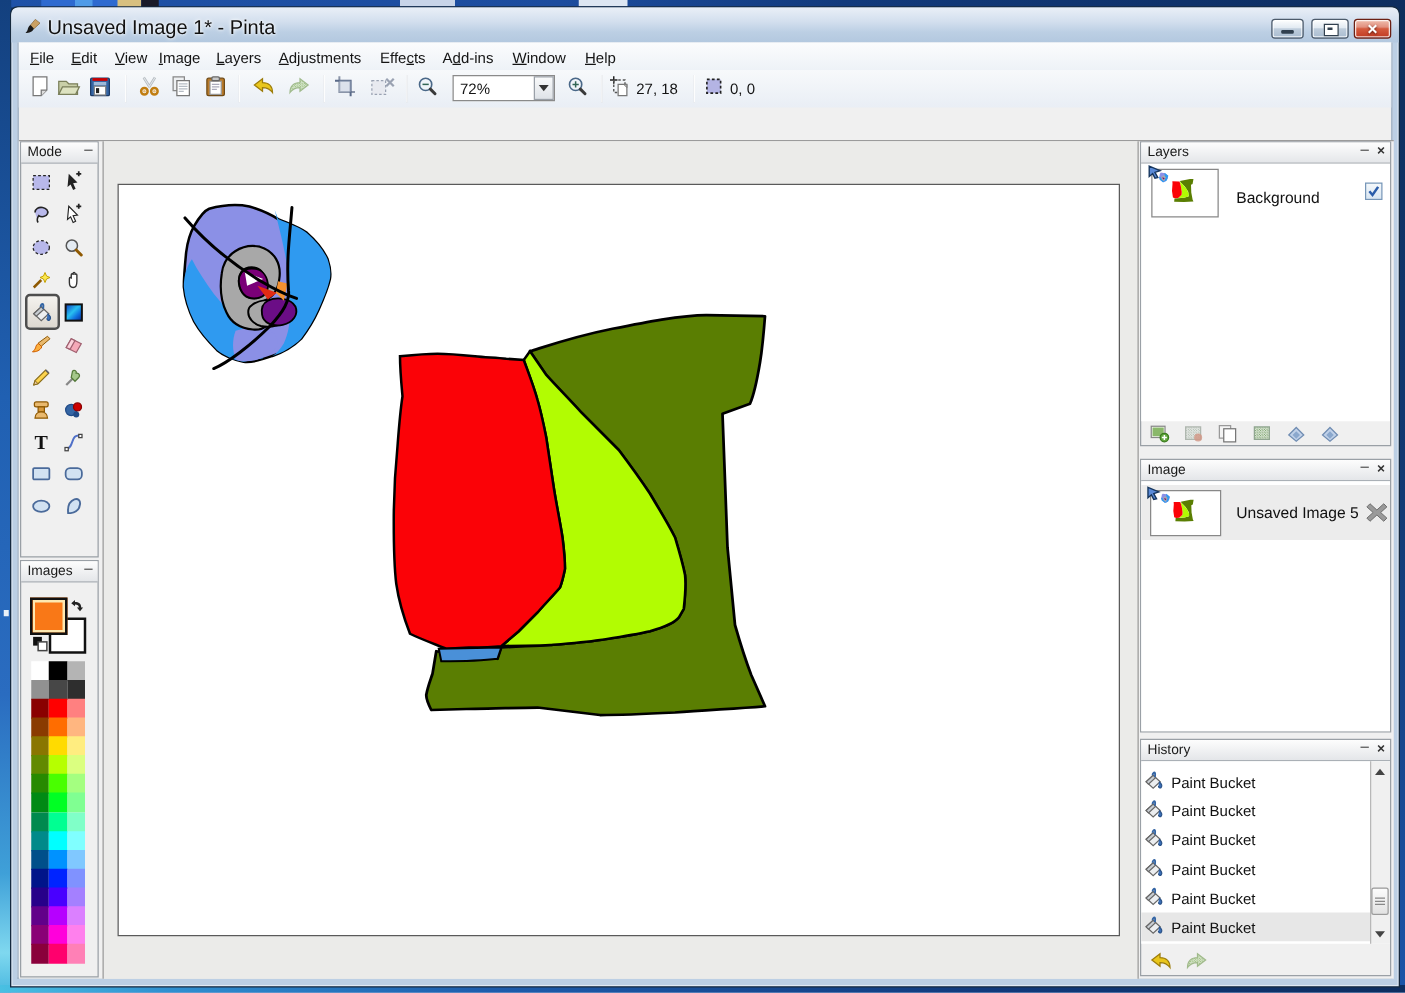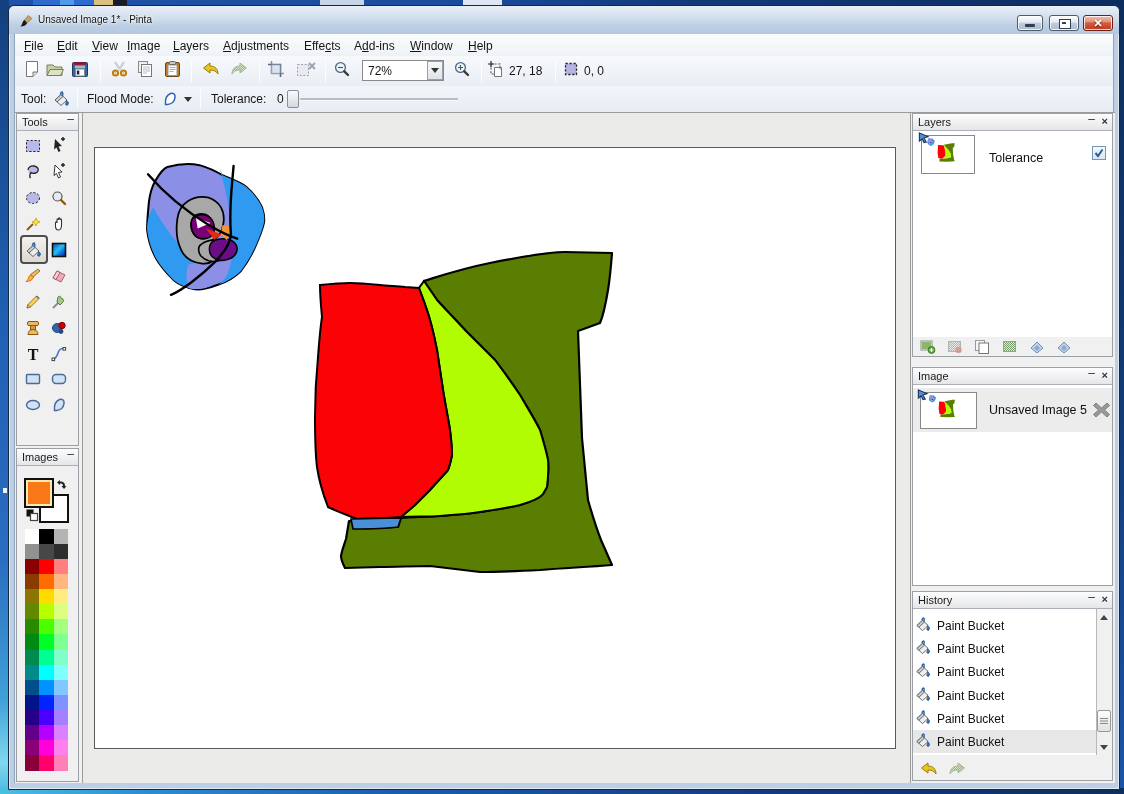--- a/index.html
+++ b/index.html
@@ -1,20 +1,20 @@
 <!DOCTYPE html>
 <html><head><meta charset="utf-8"><style>
 *{margin:0;padding:0;box-sizing:border-box}
 html,body{width:1124px;height:794px;overflow:hidden;font-family:"Liberation Sans",sans-serif}
 #desk{position:absolute;left:0;top:0;width:1124px;height:794px;background:linear-gradient(180deg,#0d2e5c 0%,#123a74 50%,#1c55a8 100%)}
 #deskL{position:absolute;left:0;top:0;width:9px;height:794px;background:linear-gradient(180deg,#13407e 0%,#2060b2 40%,#2a6cc0 70%,#3fa0d8 88%,#7fd8ef 96%,#4ab8e0 100%)}
 #deskB{position:absolute;left:0;top:788px;width:1124px;height:6px;background:linear-gradient(90deg,#49c0e2 0%,#2f8fd0 12%,#1d5cac 35%,#113a7c 70%,#0d2e60 100%)}
 #win{position:absolute;left:8px;top:5px;width:1112px;height:785px;background:#bccfe4;border:1px solid #16293e;border-radius:6px 6px 0 0;box-shadow:inset 0 0 0 1px rgba(255,255,255,.55)}
 #titlebar{position:absolute;left:0;top:0;width:100%;height:28px;background:linear-gradient(180deg,#e9eff7 0%,#d3dfee 40%,#bccfe4 70%,#b3c8df 100%);border-radius:6px 6px 0 0}
-#title{position:absolute;left:29px;top:8px;font-size:10px;color:#111;text-shadow:0 0 4px #fff,0 0 2px #fff}
+#title{position:absolute;left:29px;top:8px;font-size:16px;color:#111;text-shadow:0 0 4px #fff,0 0 2px #fff}
 .wbtn{position:absolute;top:9px;height:16px;border:1px solid #4d5b6b;border-radius:3px;background:linear-gradient(180deg,#fdfefe 0%,#e2eaf2 45%,#bfcddc 50%,#a9bcd0 100%);box-shadow:inset 0 0 0 1px rgba(255,255,255,.8)}
 #btn-min{left:1008px;width:26px}
 #btn-max{left:1040px;width:30px}
 #btn-close{left:1074px;width:30px;background:linear-gradient(180deg,#f0bfae 0%,#e29180 40%,#d55b3e 50%,#c03a22 100%);border-color:#6b2014}
 #btn-min:after{content:"";position:absolute;left:7px;top:8px;width:10px;height:3px;background:#31404f;border-radius:1px}
 #btn-max:after{content:"";position:absolute;left:9px;top:3px;width:10px;height:8px;background:#fff;border:1px solid #31404f;box-shadow:inset 0 0 0 1.5px #fff}
 #btn-max:before{content:"";position:absolute;left:12px;top:6px;width:4px;height:2px;background:#31404f;z-index:2}
 #btn-close:after{content:"✕";position:absolute;left:0;width:100%;text-align:center;top:1px;font-size:11px;font-weight:bold;color:#fff;text-shadow:0 1px 2px #5c1608}
 #client{position:absolute;left:5px;top:28px;width:1100px;height:749px;background:#f0f0f0;border:1px solid #8ea4bb;border-width:0 1px 1px 1px}
 #menubar{position:absolute;left:0;top:0;width:100%;height:22px;background:linear-gradient(180deg,#fbfcfd,#eef2f7)}
@@ -160,46 +160,24 @@
           <path d="M6.5 6.5 H13.5 V15.5 H6.5 Z" fill="#fff" stroke="#777"></path>
           <path d="M11 6.5 L13.5 9 L13.5 6.5 Z" fill="#ccc" stroke="#777" stroke-width="0.8"></path>
         </svg>
       <div class="tbtxt" style="left:494px;top:8px">27, 18</div>
       <div class="sep" style="left:540px"></div>
       <svg width="16" height="16" style="left:548px;top:5px" viewBox="0 0 16 16">
           <rect x="2.5" y="2.5" width="11" height="11" fill="#b4b4e4" stroke="#222" stroke-dasharray="2.2 1.8" stroke-width="1.3"></rect>
         </svg>
       <div class="tbtxt" style="left:569px;top:8px">0, 0</div>
     </div>
-    <div id="toolbar2">
-      <div class="tbtxt" style="left:6px;top:6px">Tool:</div>
-      <svg width="17" height="16" style="left:38px;top:5px" viewBox="0 0 17 16">
-          <path d="M2 9 L8 3.5 L14 9 L8 14.5 Z" fill="#eceef0" stroke="#666"></path>
-          <path d="M2 9 L8 3.5 L10 5.5 L4 11 Z" fill="#c8cdd2" stroke="#666"></path>
-          <path d="M7.5 3.5 C7.5 1.5 9 0.5 9.5 1.5 C10 2.5 9.5 3.5 9.5 5" fill="none" stroke="#3465a4" stroke-width="1.6"></path>
-          <path d="M13 9 C15 10.5 16 12 15 13.5 C14 15 12.5 14 12.5 12.5" fill="#3a6fb8" stroke="#2a5288"></path>
-        </svg>
-      <div class="sep2" style="left:62px"></div>
-      <div class="tbtxt" style="left:72px;top:6px">Flood Mode:</div>
-      <svg width="16" height="16" style="left:147px;top:5px" viewBox="0 0 16 16">
-          <path d="M3.5 13.5 C3 8 4.5 4 8.5 2.5 C11.5 1.5 13.5 3.5 13 6.5 C12.5 10.5 9.5 13 5.5 13.5 Z" fill="#fff" stroke="#2a62b8" stroke-width="1.5"></path>
-        </svg>
-      <svg width="8" height="5" style="left:169px;top:11px" viewBox="0 0 8 5">
-          <path d="M0 0 H8 L4 5 Z" fill="#333"></path>
-        </svg>
-      <div class="sep2" style="left:185px"></div>
-      <div class="tbtxt" style="left:196px;top:6px">Tolerance:</div>
-      <div class="tbtxt" style="left:262px;top:6px">0</div>
-      <div style="position:absolute;left:285px;top:12px;width:158px;height:3px;background:#b6bdc6;border-bottom:1px solid #f8f8f8"></div>
-      <div style="position:absolute;left:272px;top:4px;width:12px;height:18px;background:linear-gradient(180deg,#fafbfc,#d6dade);border:1px solid #878f98;border-radius:2px"></div>
-    </div>
     <div id="mainarea">
       <div class="panel" id="toolspanel" style="left:1px;top:0px;width:63px;height:333px">
         <div class="phead">
-            <span>Tools</span>
+            <span>Mode</span>
             <div class="pmin" style="right:4px">–</div>
           </div>
         <div style="position:absolute;left:3px;top:121px;width:28px;height:29px;border:2px solid #4e4e4e;border-radius:4px;background:linear-gradient(180deg,#f4f2ee,#ddd8d0)"></div>
         <svg width="16" height="16" style="left:8px;top:24px" viewBox="0 0 16 16">
             <rect x="1.5" y="2.5" width="13" height="11" fill="#b8b8ea" stroke="#222" stroke-dasharray="2.2 1.8"></rect>
           </svg>
         <svg width="16" height="16" style="left:34px;top:24px" viewBox="0 0 16 16">
             <path d="M4 1 L11 8 L7.5 8.5 L9.5 13 L7.5 14 L5.5 9.5 L3 11.5 Z" fill="#222"></path>
             <path d="M10 1 H14 M12 -1 V3" stroke="#222" stroke-width="1.4"></path>
           </svg>
@@ -394,21 +372,21 @@
               <path d="M65 16 L125 25 L168 60 L160 104 L120 144 L95 149 L52 114 L43 84 L52 31 Z" fill="#8b90e6"></path>
               <path d="M115 17 L122 100 L116 143 L145 129 L168 60 L125 25 Z" fill="#2f9af0"></path>
               <path d="M50 70 L103 128 L118 145 L95 149 L52 114 L43 84 Z" fill="#2f9af0"></path>
               <path d="M72 75 L112 52 L135 84 L108 132 L80 115 Z" fill="#a8a8a8"></path>
               <path d="M89 80 L118 93 L105 111 L89 93 Z" fill="#7a0078"></path>
             </svg>
           <svg width="11" height="11" style="left:-4px;top:-4px" viewBox="0 0 12 12">
               <path d="M1.5 1 L11 5 L6.5 6.5 L9 11 L6.5 11.5 L4.5 7.5 L1.5 10 Z" fill="#5a8ad8" stroke="#16365e" stroke-width="1.2"></path>
             </svg>
         </div>
-        <div style="position:absolute;left:76px;top:37px;font-size:12.5px;color:#111">Tolerance</div>
+        <div style="position:absolute;left:76px;top:37px;font-size:12.5px;color:#111">Background</div>
         <div style="position:absolute;left:179px;top:32px;width:14px;height:14px;background:linear-gradient(180deg,#f4f8fb,#d9e6f2);border:1px solid #7696b8"></div>
         <svg width="12" height="12" style="left:180px;top:33px" viewBox="0 0 12 12">
             <path d="M2.5 6 L5 9 L9.5 2.5" fill="none" stroke="#2a5caa" stroke-width="2"></path>
           </svg>
         <div style="position:absolute;left:7px;top:226px;width:16px;height:14px">
             <svg width="16" height="14" style="left:0;top:0" viewBox="0 0 16 14">
               <rect x="1" y="1" width="11" height="9" fill="#fff" stroke="#888"></rect>
               <rect x="2" y="2" width="9" height="7" fill="#8ab86a"></rect>
               <circle cx="11.5" cy="10" r="3.4" fill="#62a83e" stroke="#3a7a1e"></circle>
               <path d="M11.5 8 V12 M9.5 10 H13.5" stroke="#fff" stroke-width="1.2"></path>

